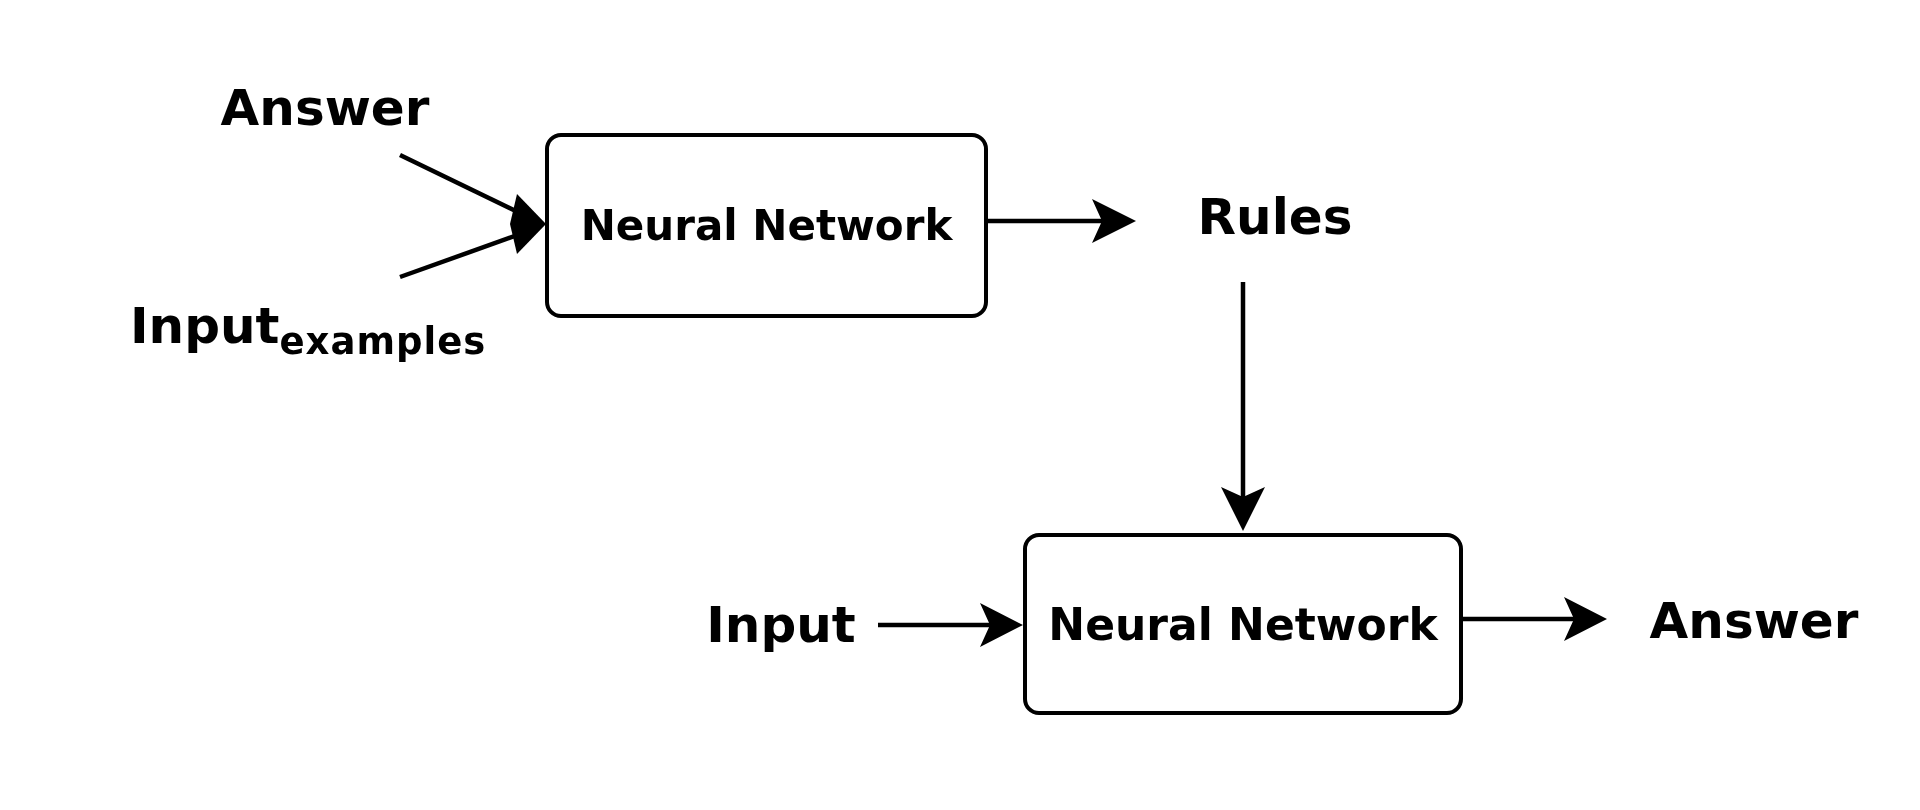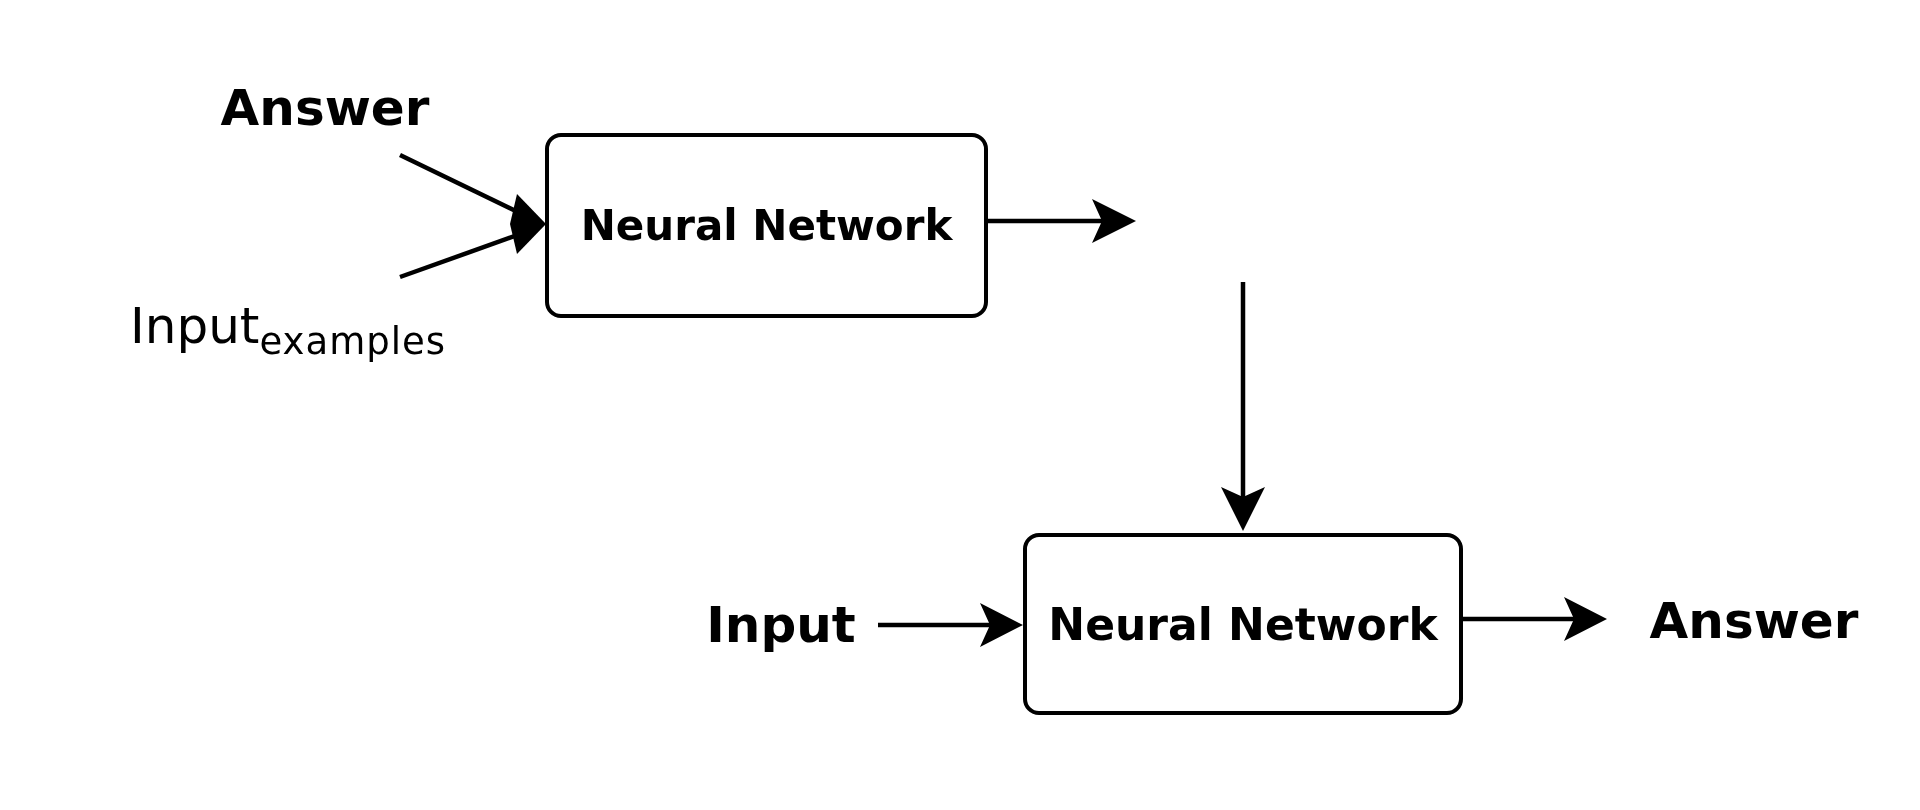--- a/index.html
+++ b/index.html
@@ -61,21 +61,21 @@
   }
   .label-answer-top   { left: 292px;  top: 108px; }
   .label-rules        { left: 1242px; top: 217px; }
   .label-input-bottom { left: 748px;  top: 625px; }
   .label-answer-bottom{ left: 1721px; top: 621px; }
   .label-input-examples {
     position: absolute;
     left: 130px;
     top: 326px;
     transform: translateY(-50%);
-    font-weight: normal;
+    font-weight: bold;
     font-size: 50px;
     white-space: nowrap;
   }
   .subscript {
     font-size: 37px;
     position: relative;
     top: 0.30em;
     letter-spacing: 1px;
   }
   svg line, svg path {
@@ -133,18 +133,19 @@
   <div class="node node-network">
     <div>Neural Network</div>
   </div>
 
   <div class="label label-answer-top">Answer</div>
 
   <div class="label-input-examples">
     <span>Input</span><span class="subscript">examples</span>
   </div>
 
+  <div class="label label-rules">Rules</div>
 
   <div class="label label-input-bottom">Input</div>
 
   <div class="label label-answer-bottom">Answer</div>
 
 </div>
 
 </body></html>

